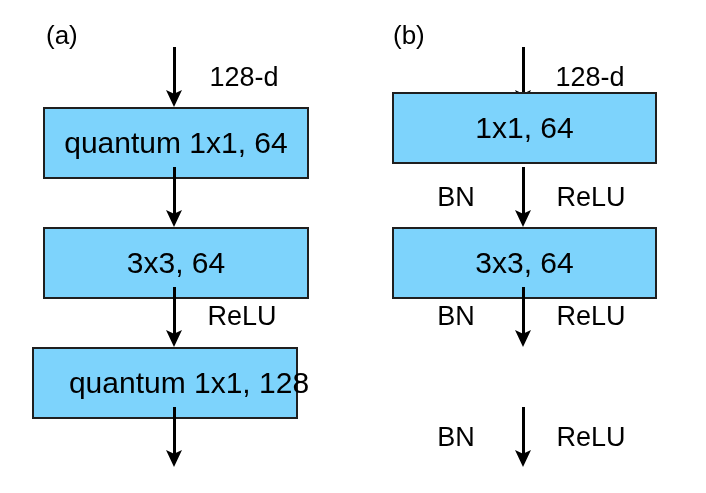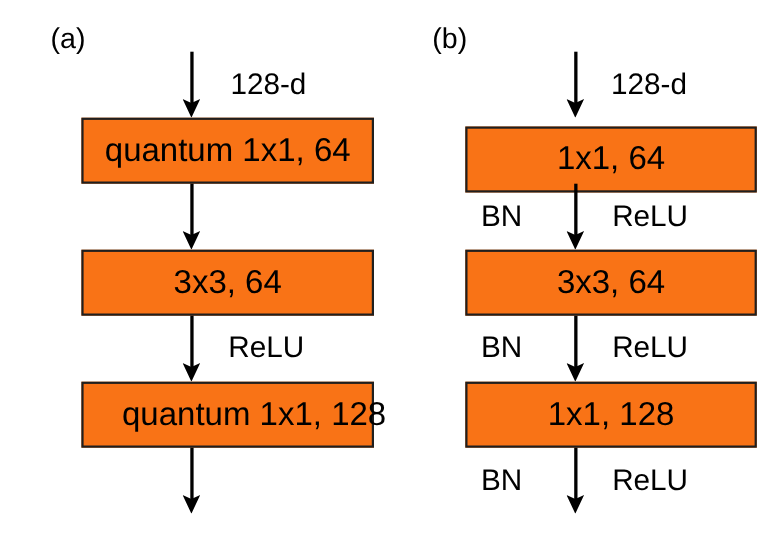--- a/index.html
+++ b/index.html
@@ -13,29 +13,28 @@
   }
   .panel-label {
     position:absolute;
     font-size:26px;
     line-height:1;
     white-space:nowrap;
   }
   .box {
     position:absolute;
     box-sizing:border-box;
-    height:60px;
+    height:72px;
     border:2px solid #1f1f1f;
-    background:#f97316;
+    background:#7dd3fc;
     display:flex;
     align-items:center;
     justify-content:center;
     font-size:30px;
     white-space:nowrap;
-    margin-left:31px;
   }
   .side-label {
     position:absolute;
     font-size:27px;
     line-height:1;
     transform:translate(-50%,-50%);
     white-space:nowrap;
   }
   .arrow { position:absolute; width:16px; }
   .arrow-shaft {
@@ -74,54 +73,53 @@
   </div>
 
   <div class="box" style="left:43px; top:227px; width:266px;">3x3, 64</div>
 
   <div class="arrow" style="left:166px; top:287px; height:60px;">
     <div class="arrow-shaft"></div>
     <div class="arrowhead"></div>
   </div>
   <div class="side-label" style="left:242px; top:316px;">ReLU</div>
 
-  <div class="box" style="left:43px; top:347px; width:266px;padding-left:48px;">quantum 1x1, 128</div>
+  <div class="box" style="left:32px; top:347px; width:266px;padding-left:48px;">quantum 1x1, 128</div>
 
   <div class="arrow" style="left:166px; top:407px; height:60px;">
     <div class="arrow-shaft"></div>
     <div class="arrowhead"></div>
   </div>
 
   <div class="panel-label" style="left:393px; top:22px;">(b)</div>
 
   <div class="arrow" style="left:515px; top:47px; height:60px;">
     <div class="arrow-shaft"></div>
     <div class="arrowhead"></div>
   </div>
   <div class="side-label" style="left:590px; top:77px;">128-d</div>
 
-  <div class="box" style="left:392px; top:115px; width:265px;">1x1, 64</div>
+  <div class="box" style="left:392px; top:92px; width:265px;">1x1, 64</div>
 
   <div class="arrow" style="left:515px; top:167px; height:60px;">
     <div class="arrow-shaft"></div>
     <div class="arrowhead"></div>
   </div>
   <div class="side-label" style="left:456px; top:197px;">BN</div>
   <div class="side-label" style="left:591px; top:197px;">ReLU</div>
 
   <div class="box" style="left:392px; top:227px; width:265px;">3x3, 64</div>
 
   <div class="arrow" style="left:515px; top:287px; height:60px;">
     <div class="arrow-shaft"></div>
     <div class="arrowhead"></div>
   </div>
   <div class="side-label" style="left:456px; top:316px;">BN</div>
   <div class="side-label" style="left:591px; top:316px;">ReLU</div>
 
-  <div class="box" style="left:392px; top:347px; width:265px;">1x1, 128</div>
 
   <div class="arrow" style="left:515px; top:407px; height:60px;">
     <div class="arrow-shaft"></div>
     <div class="arrowhead"></div>
   </div>
   <div class="side-label" style="left:456px; top:437px;">BN</div>
   <div class="side-label" style="left:591px; top:437px;">ReLU</div>
 
 </div>
 

